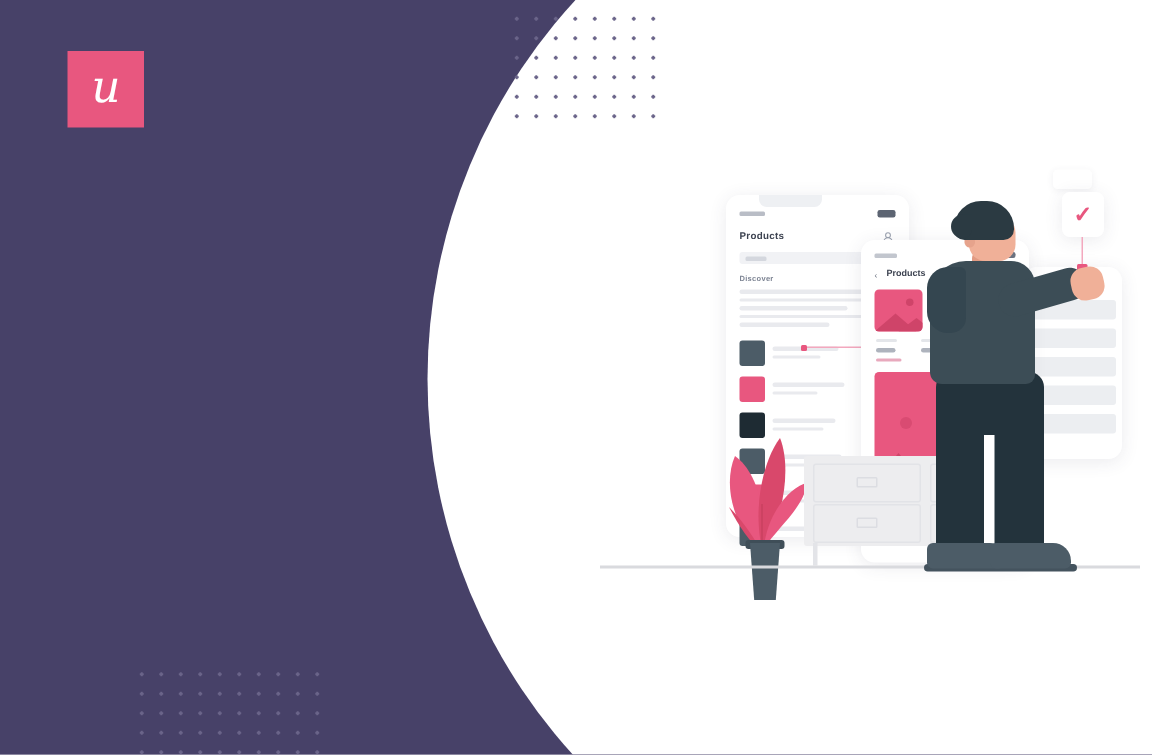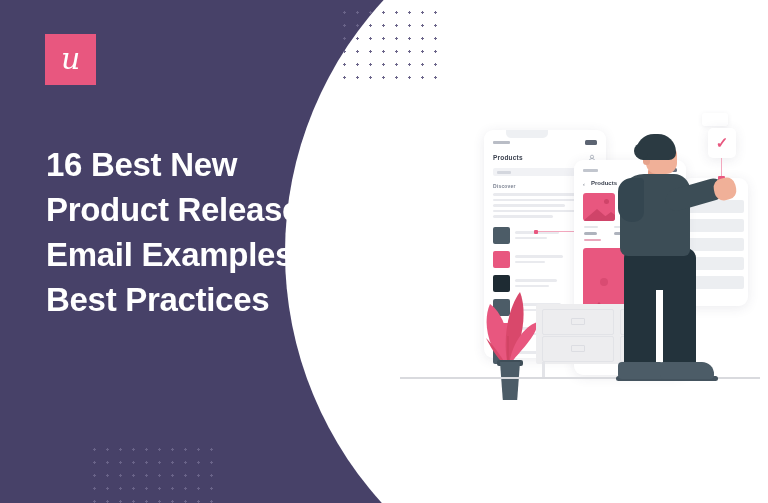--- a/index.html
+++ b/index.html
@@ -132,26 +132,20 @@
 
   <div id="white-circle"></div>
 
   <div id="dots-top" class="dotgrid"></div>
   <div id="dots-bottom" class="dotgrid"></div>
 
   <div id="logo">
     <span id="logo-letter">u</span>
   </div>
 
-  <div id="headline">
-    <div>16 Best New</div>
-    <div>Product Release</div>
-    <div>Email Examples +</div>
-    <div>Best Practices</div>
-  </div>
 
   <div id="illus">
 
     <div id="listcard" class="card">
       <div class="lc-bar" style="top:8px;height:9px;width:48px;"></div>
       <div class="lc-bar" style="top:22px;"></div>
       <div class="lc-bar" style="top:41px;"></div>
       <div class="lc-bar" style="top:60px;"></div>
       <div class="lc-bar" style="top:79px;"></div>
       <div class="lc-bar" style="top:98px;"></div>

